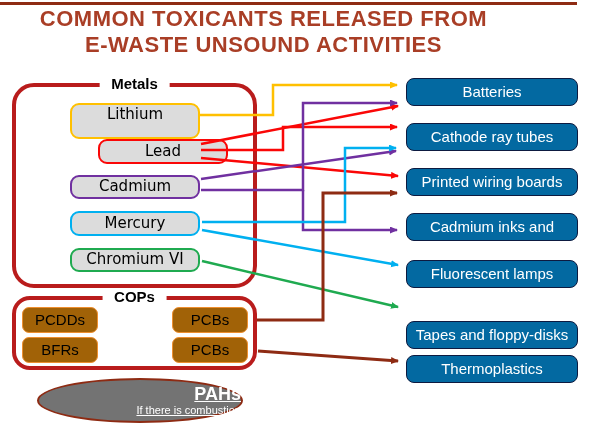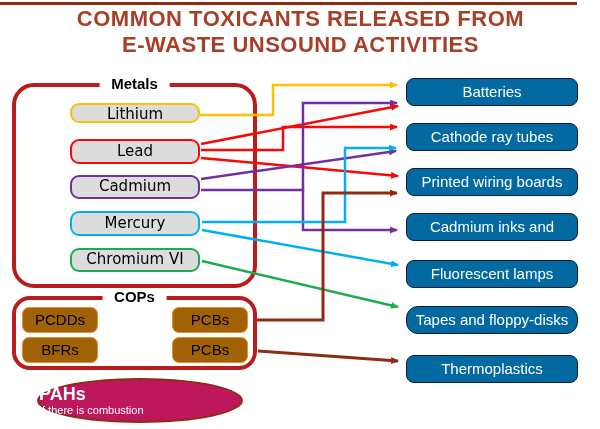--- a/index.html
+++ b/index.html
@@ -1,74 +1,74 @@
 <!DOCTYPE html>
 <html><head>
 <meta charset="utf-8">
 <style>
   html,body{margin:0;padding:0;background:#fff;}
   .stage{position:relative;width:600px;height:429px;background:#ffffff;overflow:hidden;
          font-family:"Liberation Sans",sans-serif;}
   .top-rule{position:absolute;left:0;top:2px;width:577px;height:3px;background:#8E2B13;}
   .title{position:absolute;left:0;top:6px;width:527px;text-align:center;
-         color:#A93E26;font-weight:bold;font-size:22px;line-height:26px;letter-spacing:.5px;padding-left:37px;}
+         color:#A93E26;font-weight:bold;font-size:22px;line-height:26px;letter-spacing:.5px;}
   
   .group{position:absolute;border:4px solid #b91c1c;background:transparent;box-sizing:border-box;}
   .metals-group{left:12px;top:83px;width:245px;height:205px;border-radius:22px;}
   .cops-group{left:12px;top:296px;width:245px;height:74px;border-radius:18px;}
   .group-label{position:absolute;top:-12px;left:50%;transform:translateX(-50%);
                background:#fff;padding:0 12px;font-weight:bold;font-size:15px;color:#000;white-space:nowrap;}
   
   .metal{position:absolute;left:70px;width:130px;box-sizing:border-box;background:#DCDCDC;
          border:2.5px solid #888;border-radius:9px;text-align:center;
          font-family:"DejaVu Sans",sans-serif;font-size:15px;color:#000;}
-  .m0{top:103px;height:20px;line-height:19px;}
+  .m0{top:103px;height:36px;line-height:19px;}
   .m1{top:139px;height:25px;line-height:20px;}
   .m2{top:175px;height:24px;line-height:19px;}
   .m3{top:211px;height:25px;line-height:20px;}
   .m4{top:248px;height:24px;line-height:19px;}
   
   .chip{position:absolute;width:76px;height:26px;box-sizing:border-box;background:#a16207;
         border:1.5px solid #EE8F2F;border-radius:7px;text-align:center;line-height:23px;
         font-size:15px;color:#000;}
   .c0{left:22px;top:307px;}
   .c1{left:172px;top:307px;}
   .c2{left:22px;top:337px;}
   .c3{left:172px;top:337px;}
   
   .pahs{position:absolute;left:37px;top:378px;width:206px;height:45px;border-radius:50%;
-        background:#be185d;border:2px solid #8E2B13;box-sizing:border-box;color:#fff;
-        display:flex;flex-direction:column;align-items:flex-start;justify-content:center;}
+        background:#737373;border:2px solid #8E2B13;box-sizing:border-box;color:#fff;
+        display:flex;flex-direction:column;align-items:flex-end;justify-content:center;text-decoration:underline;}
   .pahs .big{font-weight:bold;font-size:18px;line-height:19px;}
   .pahs .small{font-size:11px;line-height:12px;}
   
   .product{position:absolute;left:406px;width:172px;height:28px;box-sizing:border-box;
            background:#0369a1;border:1px solid #0d1a40;border-radius:8px;color:#fff;
            text-align:center;font-size:15px;line-height:26px;}
   .p0{top:78px;} .p1{top:123px;border-radius:8px;} .p2{top:168px;} .p3{top:213px;}
-  .p4{top:260px;} .p5{top:306px;border-radius:12px;} .p6{top:355px;}
+  .p4{top:260px;} .p5{top:321px;} .p6{top:355px;}
   .wires{position:absolute;left:0;top:0;width:600px;height:429px;pointer-events:none;}
 </style>
 </head>
 <body>
 
 <div class="stage">
 
   <div class="top-rule"></div>
 
   <div class="title">
     <div>COMMON TOXICANTS RELEASED FROM</div>
     <div>E-WASTE UNSOUND ACTIVITIES</div>
   </div>
 
   <div class="group metals-group">
     <span class="group-label">Metals</span>
   </div>
   <div class="metal m0" style="border-color: rgb(255, 192, 0);">Lithium</div>
-  <div class="metal m1" style="border-color: rgb(250, 7, 7);">Lead</div>
+  <div class="metal m1" style="border-color: rgb(250, 7, 7); margin-left: 28px;">Lead</div>
   <div class="metal m2" style="border-color: rgb(112, 48, 160);">Cadmium</div>
   <div class="metal m3" style="border-color: rgb(0, 176, 240);">Mercury</div>
   <div class="metal m4" style="border-color: rgb(31, 170, 80);">Chromium VI</div>
 
   <div class="group cops-group">
     <span class="group-label">COPs</span>
   </div>
   <div class="chip c0">PCDDs</div>
   <div class="chip c1">PCBs</div>
   <div class="chip c2">BFRs</div>

